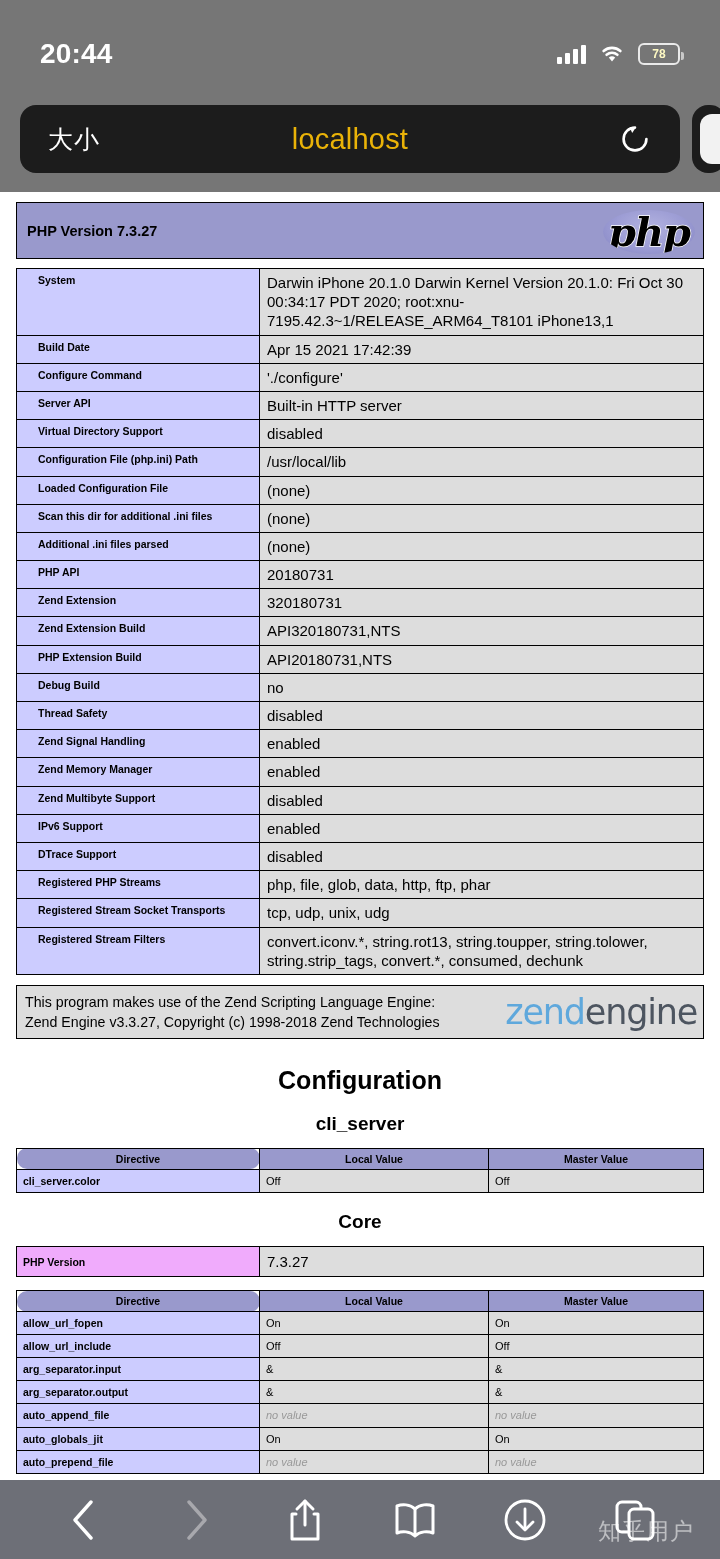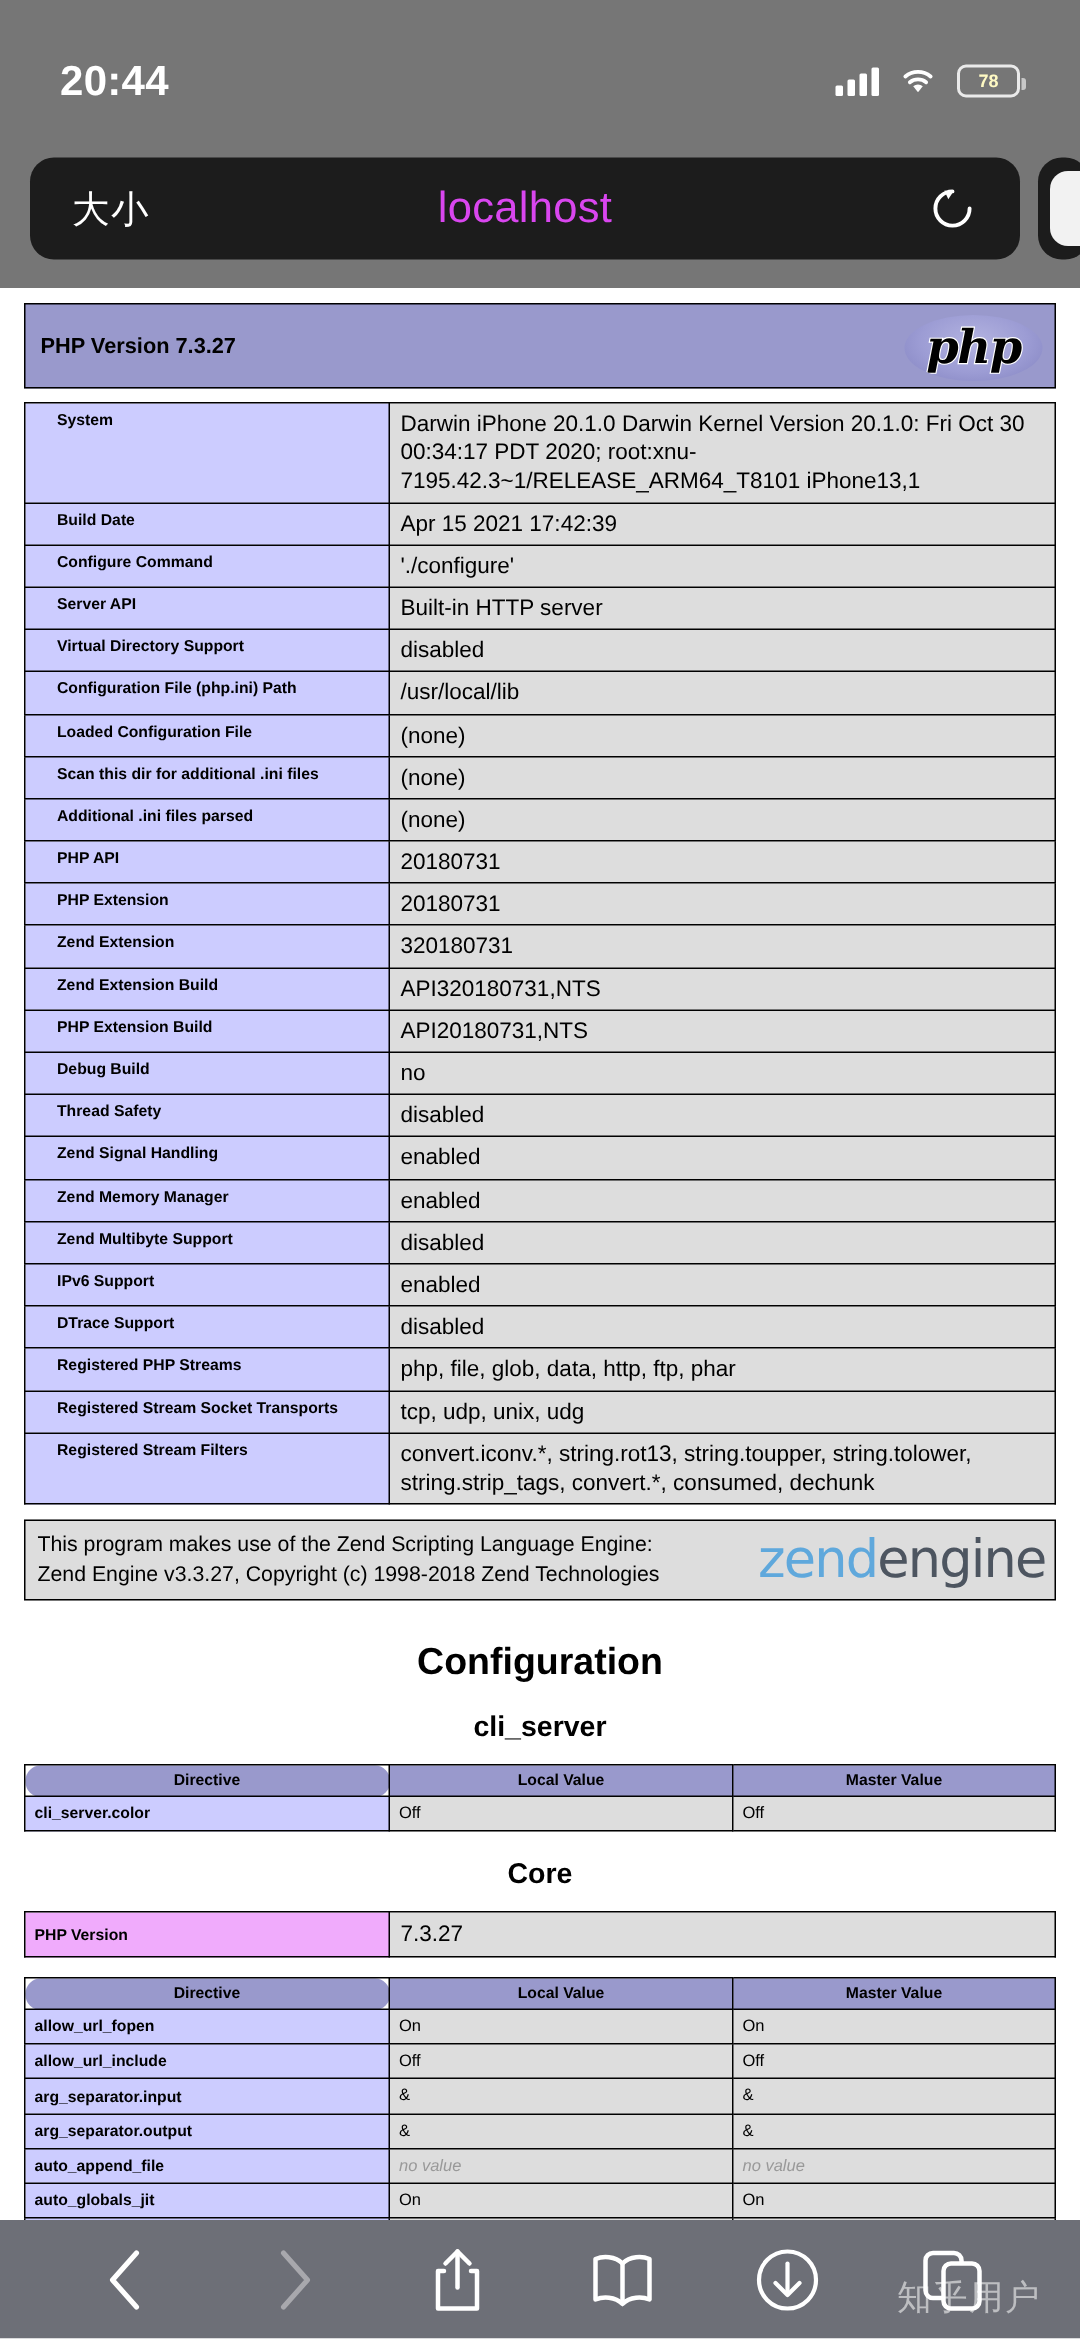--- a/index.html
+++ b/index.html
@@ -51,21 +51,21 @@
   .urlbar {
     position: relative; width: 660px; height: 68px;
     background: #1c1c1c; border-radius: 16px;
     display: flex; align-items: center;
   }
   .urlbar .sizebtn {
     position: absolute; left: 28px; color: #fff; font-size: 25px;
     font-family: "DejaVu Sans", sans-serif; letter-spacing: 1px;
   }
   .urlbar .host {
-    width: 100%; text-align: center; color: #d946ef;
+    width: 100%; text-align: center; color: #eab308;
     font-size: 29px; font-weight: 400; letter-spacing: .2px;
   }
   .urlbar .reload {
     position: absolute; right: 28px; width: 34px; height: 34px;
   }
   .tab-peek {
     position: absolute; top: 105px; right: -6px; width: 34px; height: 68px;
     background: #1c1c1c; border-radius: 16px;
   }
   .tab-peek::after {
@@ -90,21 +90,21 @@
   }
   .php-logo {
     position: absolute; right: 8px; top: 7px; width: 92px; height: 44px;
     border-radius: 50%;
     background: radial-gradient(ellipse at 50% 40%, #b3b3e0 0%, #9c9cd4 55%, #8282bf 100%);
     display: flex; align-items: center; justify-content: center;
     overflow: hidden;
   }
   .php-logo .txt {
     font-family: "DejaVu Serif", serif;
-    font-style: italic; font-weight: bold; font-size: 31px;
+    font-style: italic; font-weight: bold; font-size: 40px;
     color: #000; letter-spacing: -1px; line-height: 1;
     -webkit-text-stroke: 1.5px #ffffff; paint-order: stroke fill;
   }
 
   table.info { width: 100%; border-collapse: collapse; margin-top: 9px; }
   table.info td, table.info th {
     border: 1px solid #000; vertical-align: top;
   }
   td.e {
     background: #ccccff; font-weight: bold; color: #000;
@@ -272,24 +272,20 @@
             </tr>
             <tr>
               <td class="e">Additional .ini files parsed</td>
               <td class="v">(none)</td>
             </tr>
             <tr>
               <td class="e">PHP API</td>
               <td class="v">20180731</td>
             </tr>
             <tr>
-              <td class="e">PHP Extension</td>
-              <td class="v">20180731</td>
-            </tr>
-            <tr>
               <td class="e">Zend Extension</td>
               <td class="v">320180731</td>
             </tr>
             <tr>
               <td class="e">Zend Extension Build</td>
               <td class="v">API320180731,NTS</td>
             </tr>
             <tr>
               <td class="e">PHP Extension Build</td>
               <td class="v">API20180731,NTS</td>

